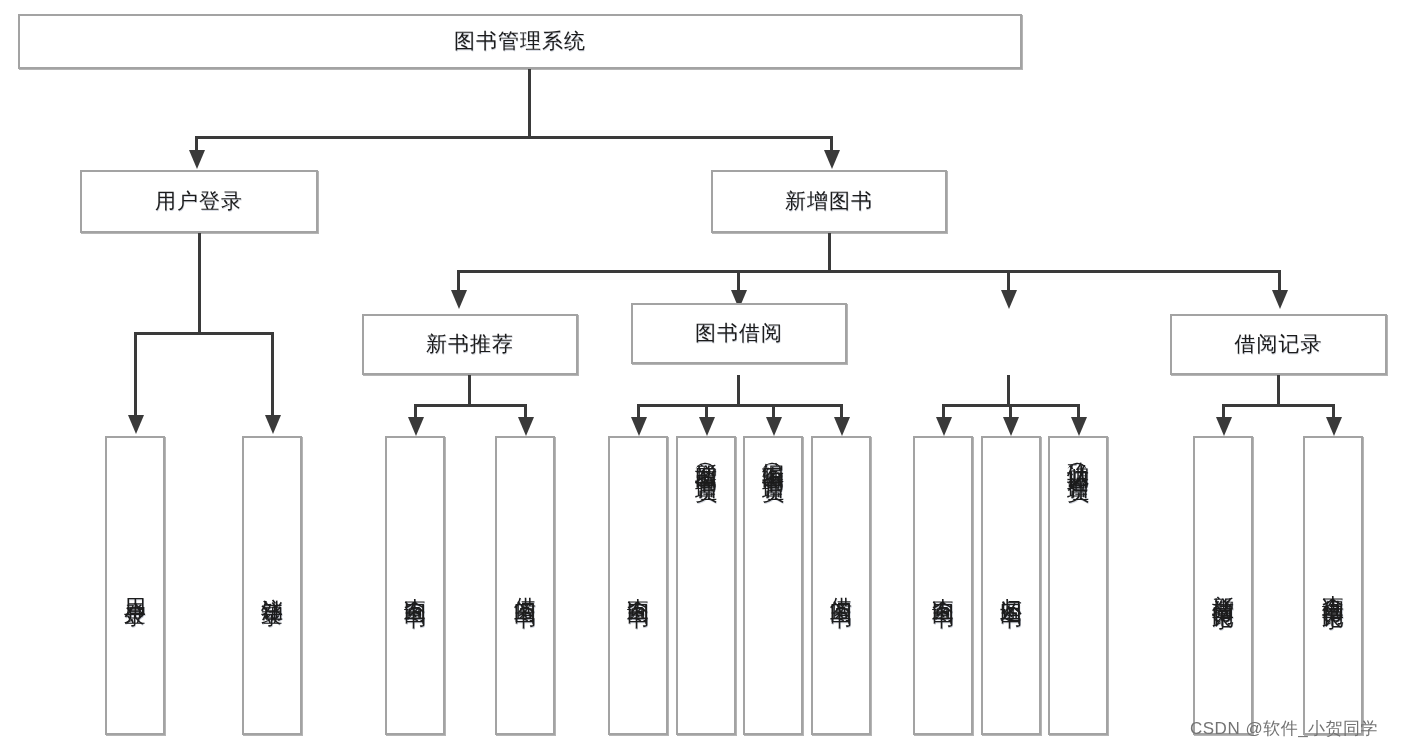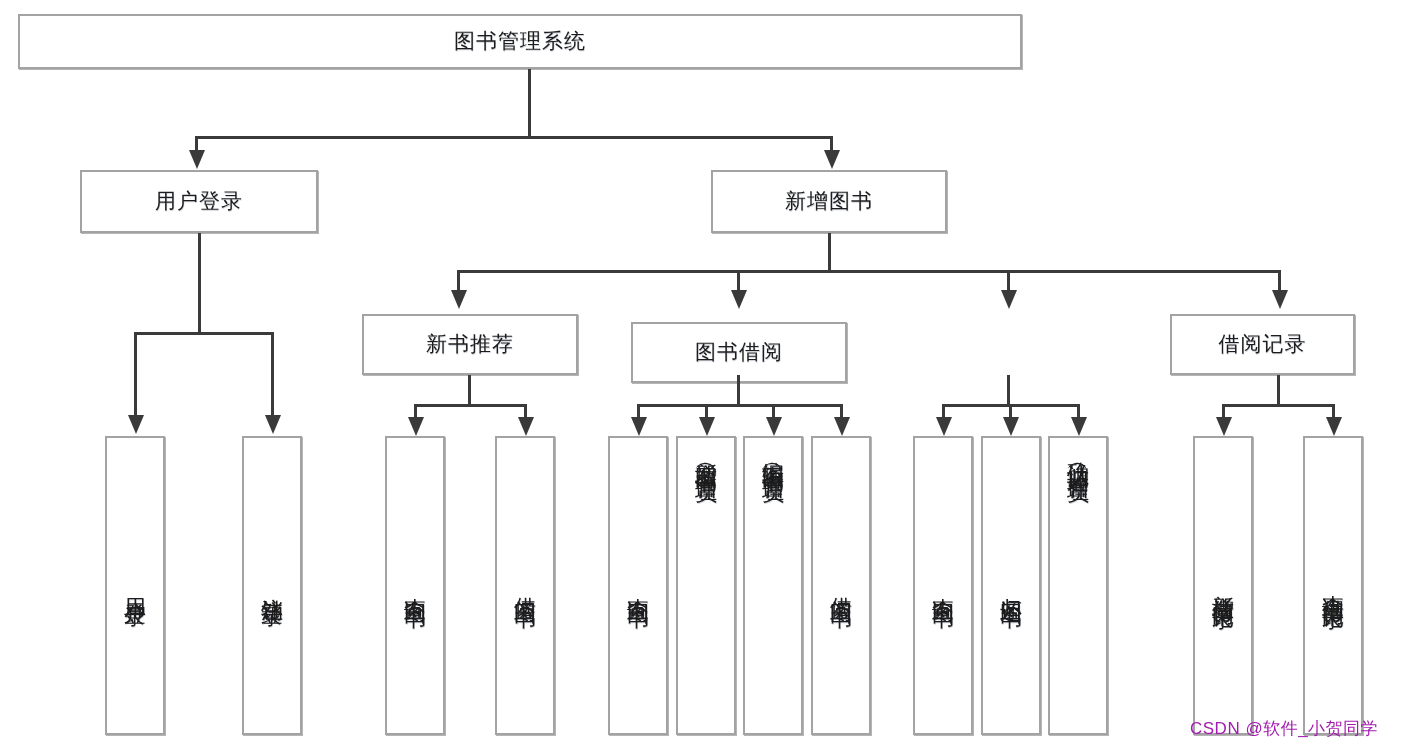--- a/index.html
+++ b/index.html
@@ -68,21 +68,21 @@
     width: 0;
     height: 0;
     border-left: 8px solid transparent;
     border-right: 8px solid transparent;
     border-top: 19px solid #3a3a3a;
   }
   
   #watermark {
     position: absolute;
     font-size: 17px;
-    color: #a21caf;
+    color: #737373;
     letter-spacing: 0.5px;
     white-space: nowrap;
     user-select: none;
   }
 </style>
 </head>
 <body>
 
 <div id="diagram-root">
 
@@ -127,26 +127,26 @@
   <div class="edge-v" style="left:1007px; top:270px; width:3px; height:22px;"></div>
   <div class="arrow" style="left:1001px; top:290px;"></div>
 
   <div class="edge-v" style="left:1278px; top:270px; width:3px; height:22px;"></div>
   <div class="arrow" style="left:1272px; top:290px;"></div>
 
   <div class="node" style="left:362px; top:314px; width:216px; height:61px;">
     <span class="node-label">新书推荐</span>
   </div>
 
-  <div class="node" style="left:631px; top:322px; width:216px; height:61px;">
+  <div class="node" style="left:631px; top:303px; width:216px; height:61px;">
     <span class="node-label">图书借阅</span>
   </div>
 
 
-  <div class="node" style="left:1170px; top:314px; width:185px; height:61px;">
+  <div class="node" style="left:1170px; top:314px; width:217px; height:61px;">
     <span class="node-label">借阅记录</span>
   </div>
 
   <div class="edge-v" style="left:468px; top:375px; width:3px; height:31px;"></div>
   <div class="edge-h" style="left:414px; top:404px; width:113px; height:3px;"></div>
   <div class="edge-v" style="left:414px; top:404px; width:3px; height:16px;"></div>
   <div class="arrow" style="left:408px; top:417px;"></div>
   <div class="edge-v" style="left:524px; top:404px; width:3px; height:16px;"></div>
   <div class="arrow" style="left:518px; top:417px;"></div>
 

